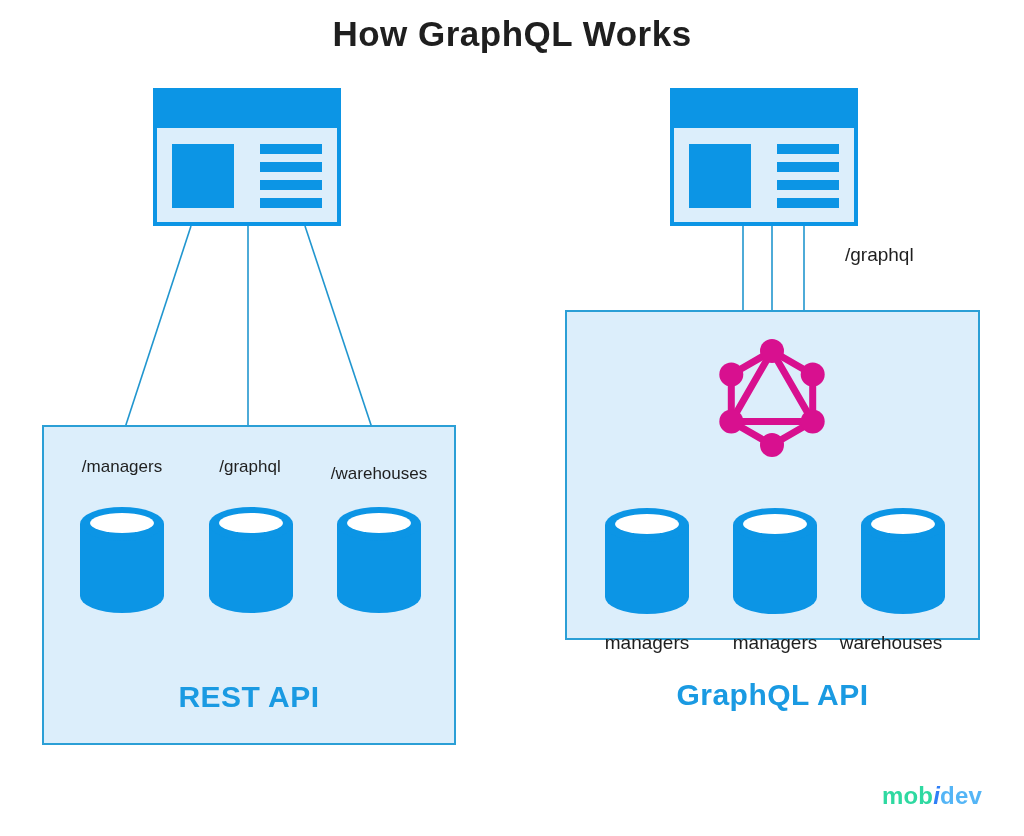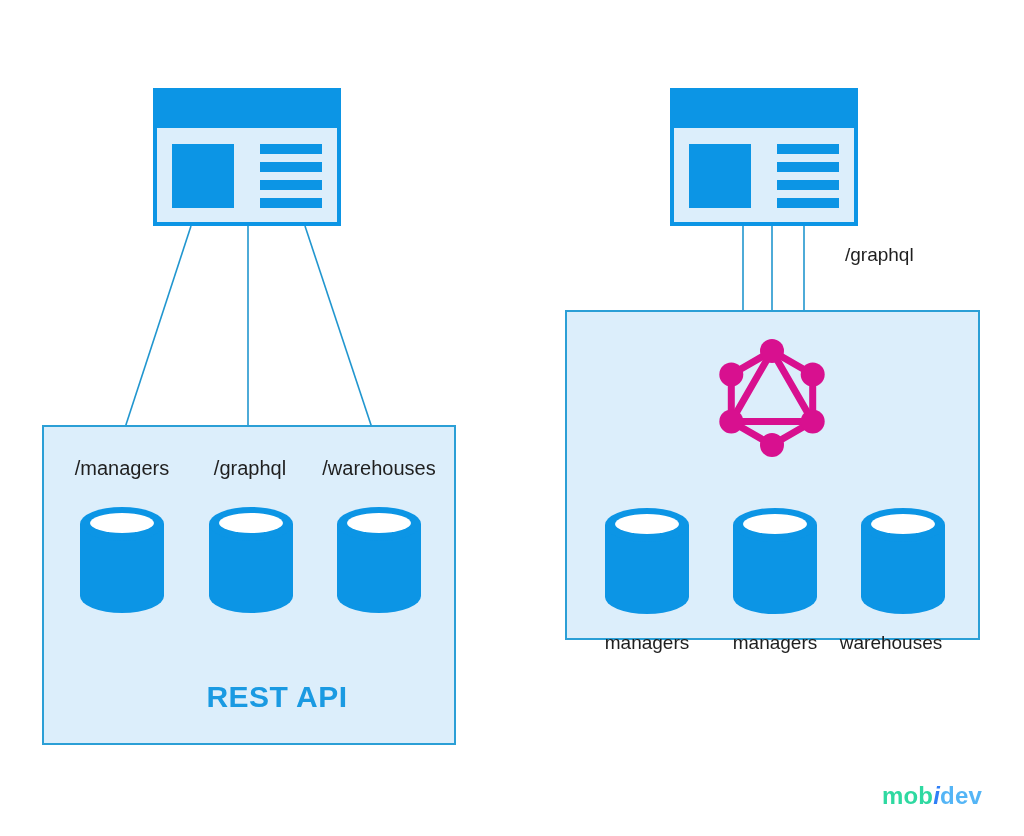--- a/index.html
+++ b/index.html
@@ -47,31 +47,30 @@
   
   .panel {
     position:absolute; background:var(--light-blue);
     border:2px solid var(--box-border);
   }
   .panel-rest { left:42px; top:425px; width:414px; height:320px; }
   .panel-graphql { left:565px; top:310px; width:415px; height:330px; }
 
   .endpoint-label {
     position:absolute; transform:translateX(-50%);
-    font-size:20px; color:var(--text-dark); white-space:nowrap;
+    font-size:17px; color:var(--text-dark); white-space:nowrap;
   }
   .db-label {
     position:absolute; transform:translateX(-50%);
     font-size:19px; color:var(--text-dark); white-space:nowrap;
   }
   .api-label {
     position:absolute; left:0; width:100%; text-align:center;
     font-size:30px; font-weight:bold; color:var(--api-label-blue);
     letter-spacing:0.5px;
-    margin-left:28px;
   }
   .cyl { position:absolute; width:84px; height:108px; }
 
   .graphql-endpoint {
     position:absolute; left:845px; top:244px;
     font-size:19px; color:var(--text-dark);
   }
   .graphql-logo { position:absolute; left:712px; top:338px; width:120px; height:120px; }
 
   .brand {
@@ -80,20 +79,21 @@
   }
   .brand .b-mob { color:var(--logo-green);margin-left:40px; }
   .brand .b-i  { color:var(--logo-i-blue); font-style:italic; }
   .brand .b-dev { color:var(--logo-dev-blue);margin-top:47px; }
 </style>
 </head>
 <body>
 
 <div class="canvas">
 
+  <div class="title">How GraphQL Works</div>
 
   <svg class="connectors" width="1024" height="836" viewBox="0 0 1024 836">
     <g stroke="#2196cf" stroke-width="1.6" fill="none">
 
       <line x1="191" y1="226" x2="120" y2="443"></line>
       <line x1="248" y1="226" x2="248" y2="443"></line>
       <line x1="305" y1="226" x2="377" y2="443"></line>
 
       <line x1="743" y1="226" x2="743" y2="310"></line>
       <line x1="772" y1="226" x2="772" y2="310"></line>
@@ -129,21 +129,21 @@
           <i></i>
         </div>
     </div>
   </div>
 
   <div class="graphql-endpoint">/graphql</div>
 
   <div class="panel panel-rest">
     <div class="endpoint-label" style="left:78px;  top:30px">/managers</div>
     <div class="endpoint-label" style="left:206px; top:30px">/graphql</div>
-    <div class="endpoint-label" style="left:335px; top:30px">/warehouses</div>
+    <div class="endpoint-label" style="left:335px; top:37px">/warehouses</div>
 
     <svg class="cyl" style="left:36px;  top:79px" viewBox="0 0 84 108">
       <ellipse cx="42" cy="90" rx="42" ry="17" fill="#0c95e5"></ellipse>
       <rect x="0" y="18" width="84" height="72" fill="#0c95e5"></rect>
       <ellipse cx="42" cy="18" rx="42" ry="17" fill="#0c95e5"></ellipse>
       <ellipse cx="42" cy="17" rx="32" ry="10" fill="#ffffff"></ellipse>
     </svg>
     <svg class="cyl" style="left:165px; top:79px" viewBox="0 0 84 108">
       <ellipse cx="42" cy="90" rx="42" ry="17" fill="#0c95e5"></ellipse>
       <rect x="0" y="18" width="84" height="72" fill="#0c95e5"></rect>
@@ -177,20 +177,21 @@
       <ellipse cx="42" cy="90" rx="42" ry="17" fill="#0c95e5"></ellipse>
       <rect x="0" y="18" width="84" height="72" fill="#0c95e5"></rect>
       <ellipse cx="42" cy="18" rx="42" ry="17" fill="#0c95e5"></ellipse>
       <ellipse cx="42" cy="17" rx="32" ry="10" fill="#ffffff"></ellipse>
     </svg>
 
     <div class="db-label" style="left:80px;  top:320px">managers</div>
     <div class="db-label" style="left:208px; top:320px">managers</div>
     <div class="db-label" style="left:324px; top:320px">warehouses</div>
 
+    <div class="api-label" style="top:366px">GraphQL API</div>
   </div>
 
   <svg class="graphql-logo" viewBox="0 0 120 120">
     <g stroke="#d8108f" stroke-width="7" fill="none">
 
       <path d="M60 13 L100.7 36.5 L100.7 83.5 L60 107 L19.3 83.5 L19.3 36.5 Z"></path>
 
       <path d="M60 13 L100.7 83.5 L19.3 83.5 Z"></path>
     </g>
     <g fill="#d8108f">

